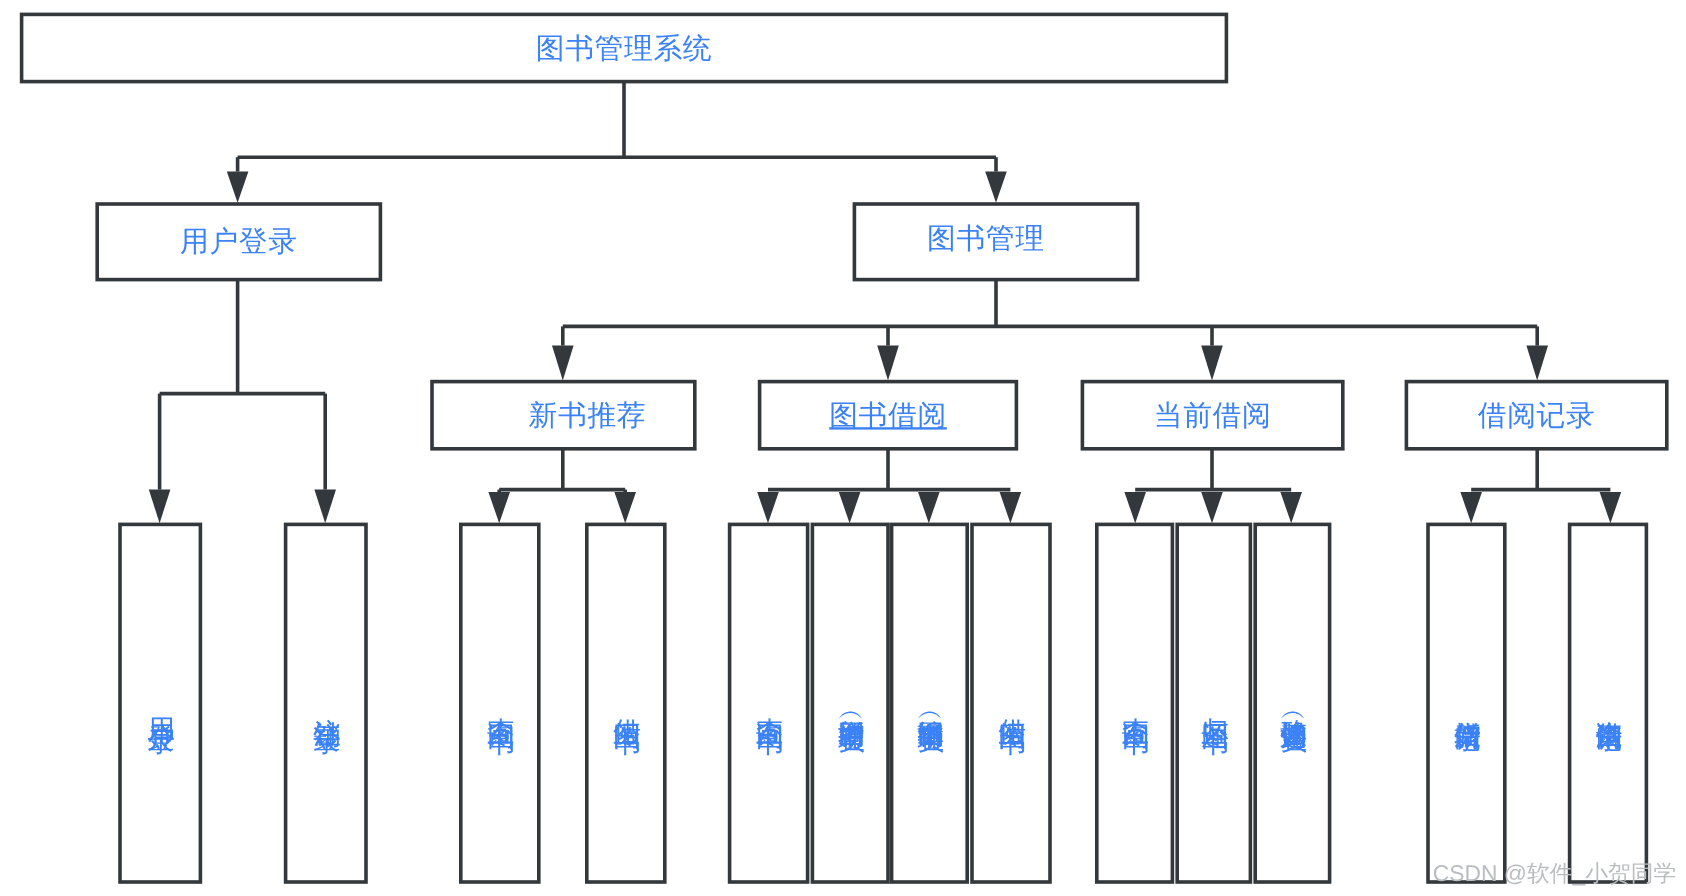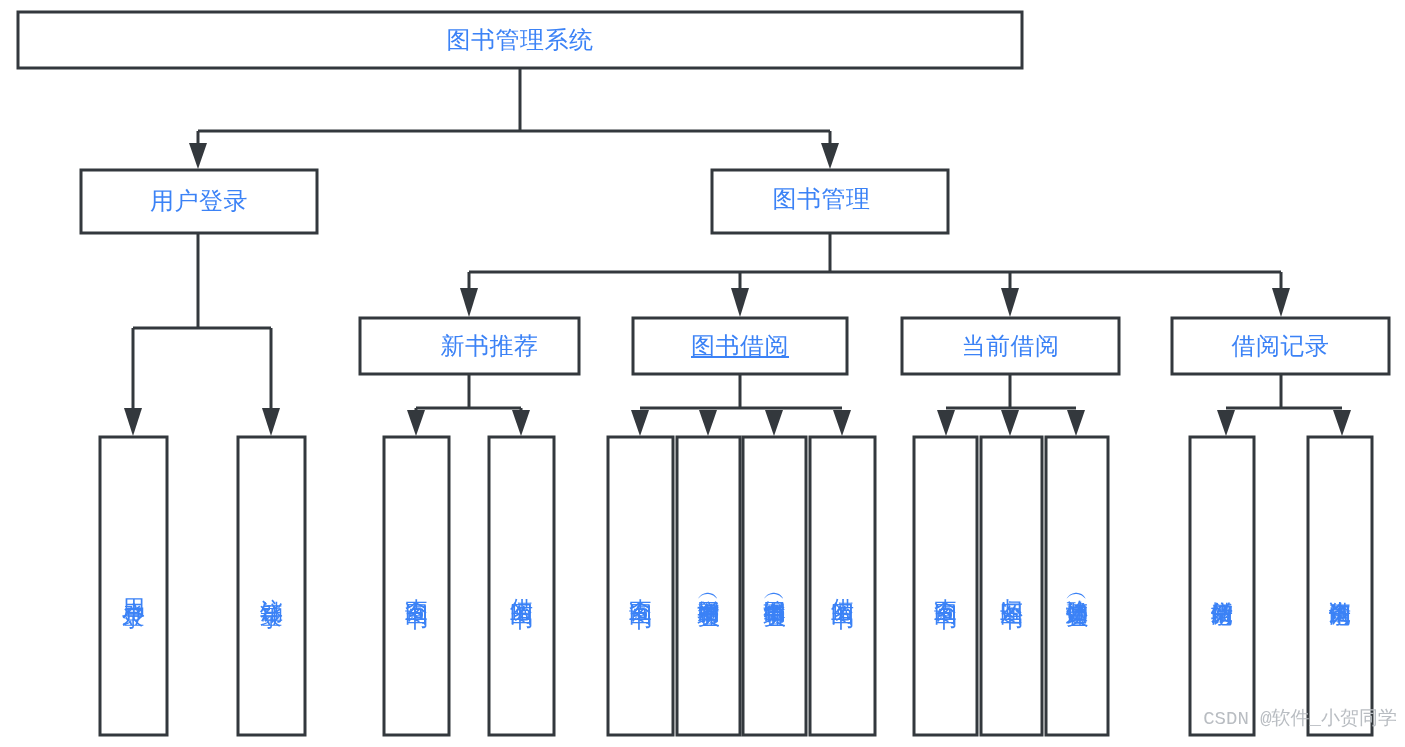--- a/index.html
+++ b/index.html
@@ -66,24 +66,24 @@
     line-height: 1.0;
     white-space: nowrap;
   }
   .node-label.vertical.tight {
     letter-spacing: 1px;
     font-size: 22px;
   }
   #watermark {
     position: absolute;
     right: 8px;
-    bottom: 16px;
+    bottom: 6px;
     font-size: 19px;
     color: #b9bdc2;
-    font-family: Liberation Mono, monospace;
+    font-family: Liberation Sans, sans-serif;
     white-space: nowrap;
   }
 </style>
 </head>
 <body>
 
 <div id="diagram-root">
 
   <svg id="tree-svg" viewBox="0 0 1405 747">
 

